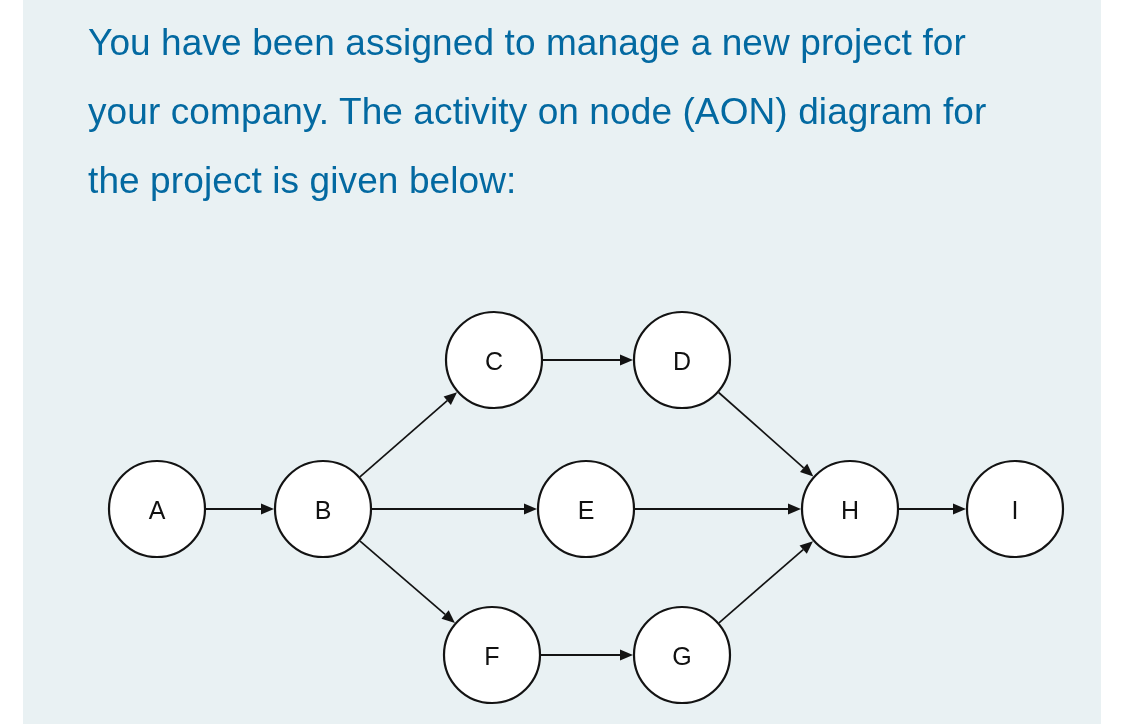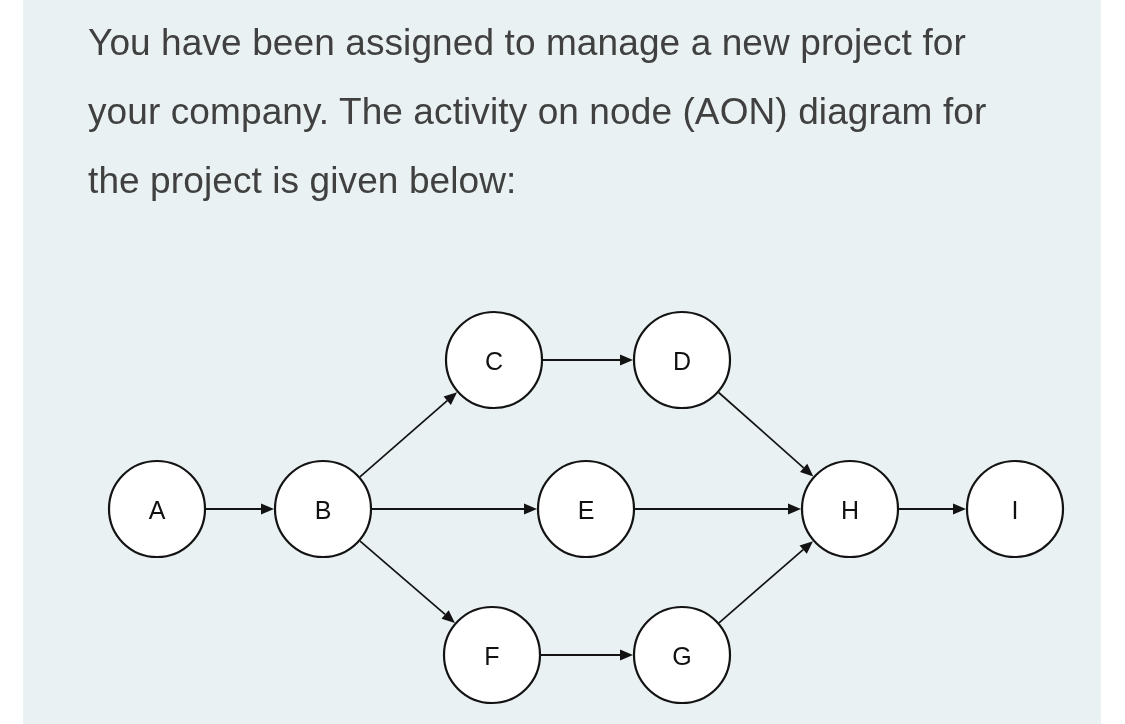--- a/index.html
+++ b/index.html
@@ -23,21 +23,21 @@
     height: 724px;
     background: #e9f1f3;
   }
   #question-text {
     position: absolute;
     left: 88px;
     top: 8px;
     width: 960px;
     font-size: 37px;
     line-height: 69px;
-    color: #404040;
+    color: #0369a1;
     font-family: "Liberation Sans", sans-serif;
     letter-spacing: 0.1px;
     white-space: pre-wrap;
   }
   #diagram-wrap {
     position: absolute;
     left: 0;
     top: 0;
     width: 1125px;
     height: 724px;

